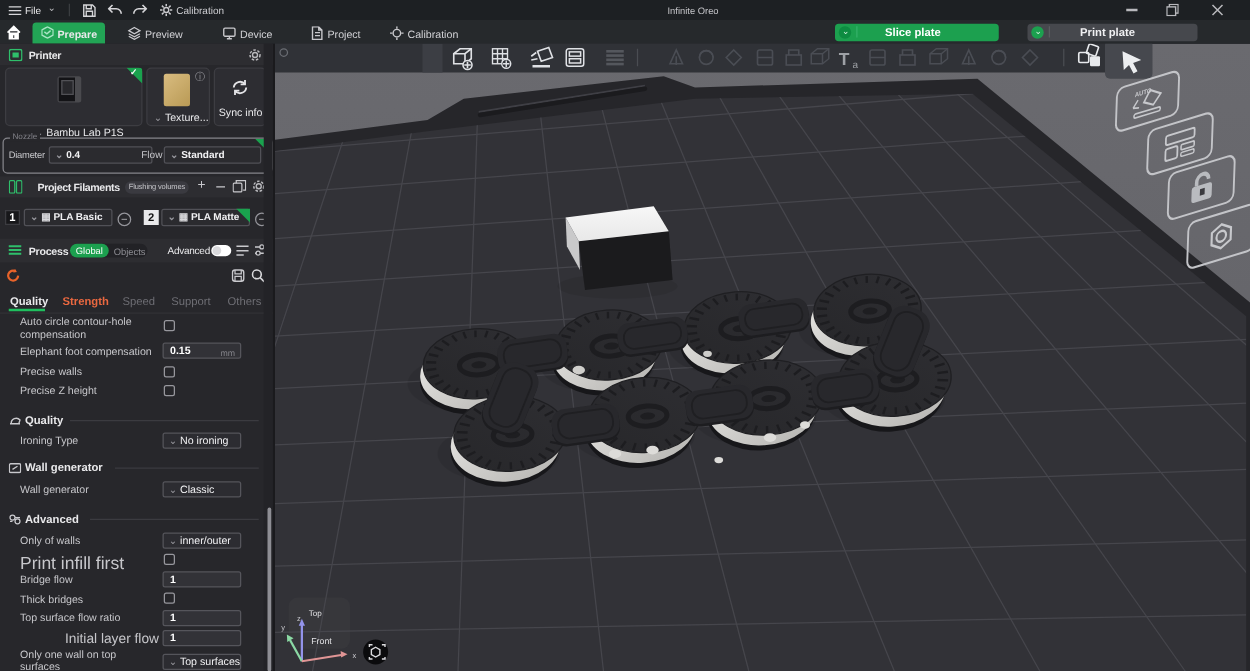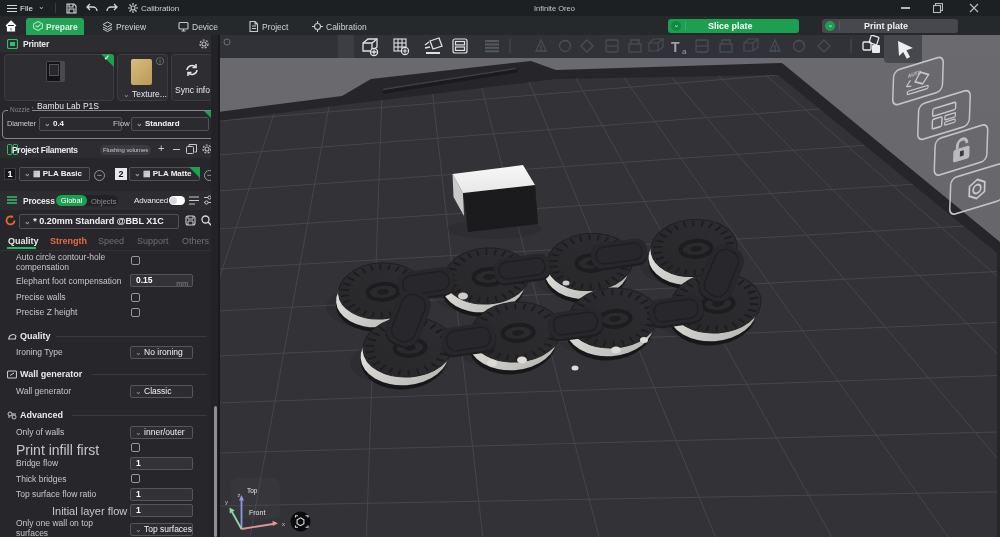--- a/index.html
+++ b/index.html
@@ -145,21 +145,21 @@
     <div class="t" style="left:8px;top:70.5px;color:#83838a;font-size:6.5px;background:#27272b;padding:0 2px;">Nozzle</div>
     <div class="t g" style="left:7px;top:83.5px;font-size:7.5px;letter-spacing:-0.2px;">Diameter</div>
     <div class="box" style="left:39px;top:81.5px;width:83px;height:14px;"><span class="chv">⌄</span> 0.4</div>
     <div class="t g" style="left:113px;top:83.5px;font-size:8px;">Flow</div>
     <div class="box" style="left:131px;top:81.5px;width:78px;height:14px;"><span class="chv">⌄</span> Standard</div>
     <div class="hdr" style="top:106px;"></div>
     <svg class="abs" style="left:7px;top:109px" width="11" height="11" viewBox="0 0 11 11">
 <rect x="0.5" y="0.5" width="4.3" height="10" rx="1" fill="none" stroke="#2fbf6b" stroke-width="1"></rect>
 <rect x="6.2" y="0.5" width="4.3" height="10" rx="1" fill="none" stroke="#2fbf6b" stroke-width="1"></rect>
     </svg>
-    <div class="t w b" style="left:12px;top:110px;font-size:8.5px;letter-spacing:-0.3px;">Project Filaments</div>
+    <div class="t w b" style="left:30px;top:110px;font-size:8.5px;letter-spacing:-0.3px;">Project Filaments</div>
     <div class="abs" style="left:100px;top:109.5px;width:51px;height:10px;background:#3a3a40;border-radius:5px;color:#c5c5c9;font-size:6px;line-height:10px;text-align:center;white-space:nowrap;letter-spacing:-0.1px;">Flushing volumes</div>
     <div class="t" style="left:158px;top:107px;color:#c9c9cd;font-size:11px;">+</div>
     <div class="abs" style="left:173px;top:114px;width:7px;height:1.4px;background:#c9c9cd;"></div>
     <svg class="abs" style="left:186px;top:109px" width="11" height="11" viewBox="0 0 11 11">
 <rect x="0.5" y="2.5" width="7" height="7" rx="1" fill="none" stroke="#c9c9cd" stroke-width="1"></rect>
 <path d="M3,2.5 v-2 h7.5 v7.5 h-2" fill="none" stroke="#c9c9cd" stroke-width="1"></path>
     </svg>
     <svg class="abs" style="left:202px;top:109px" width="10" height="10" viewBox="0 0 10 10">
 <circle cx="5" cy="5" r="2" fill="none" stroke="#b9b9bd" stroke-width="1.1"></circle>
 <circle cx="5" cy="5" r="4" fill="none" stroke="#b9b9bd" stroke-width="1.2" stroke-dasharray="2 1.4"></circle>
@@ -187,21 +187,20 @@
     </svg>
     <svg class="abs" style="left:203px;top:160px" width="10" height="10" viewBox="0 0 10 10">
 <path d="M1,2.5 h8 M1,7.5 h8" stroke="#c9c9cd" stroke-width="1.2"></path>
 <circle cx="6.5" cy="2.5" r="1.6" fill="#27272b" stroke="#c9c9cd"></circle>
 <circle cx="3.5" cy="7.5" r="1.6" fill="#27272b" stroke="#c9c9cd"></circle>
     </svg>
     <svg class="abs" style="left:5px;top:180px" width="11" height="11" viewBox="0 0 11 11">
 <path d="M9.5,5.5 a4,4 0 1 1 -2,-3.5" fill="none" stroke="#e8632a" stroke-width="1.8"></path>
 <path d="M7,0 l1.5,2.5 l-3,0.5 z" fill="#e8632a"></path>
     </svg>
-    <div class="box" style="left:19px;top:178.5px;width:160px;height:15px;line-height:13px;font-size:9px;"><span class="chv">⌄</span> * 0.20mm Standard @BBL X1C</div>
     <svg class="abs" style="left:185px;top:180px" width="11" height="11" viewBox="0 0 11 11">
 <path d="M1,3 a2,2 0 0 1 2,-2 h5 a2,2 0 0 1 2,2 v5 a2,2 0 0 1 -2,2 h-5 a2,2 0 0 1 -2,-2 z" fill="none" stroke="#c9c9cd" stroke-width="1.1"></path>
 <path d="M3,1 v3 h5 v-3 M3,10 v-4 h5 v4" fill="none" stroke="#c9c9cd" stroke-width="1"></path>
     </svg>
     <svg class="abs" style="left:201px;top:180px" width="11" height="11" viewBox="0 0 11 11">
 <circle cx="4.5" cy="4.5" r="3.5" fill="none" stroke="#d9d9dc" stroke-width="1.3"></circle>
 <line x1="7" y1="7" x2="10.5" y2="10.5" stroke="#d9d9dc" stroke-width="1.4"></line>
     </svg>
     <div class="t w b" style="left:8px;top:201px;font-size:9px;">Quality</div>
     <div class="abs" style="left:7px;top:211.5px;width:29px;height:2px;background:#1fbf5e;"></div>

